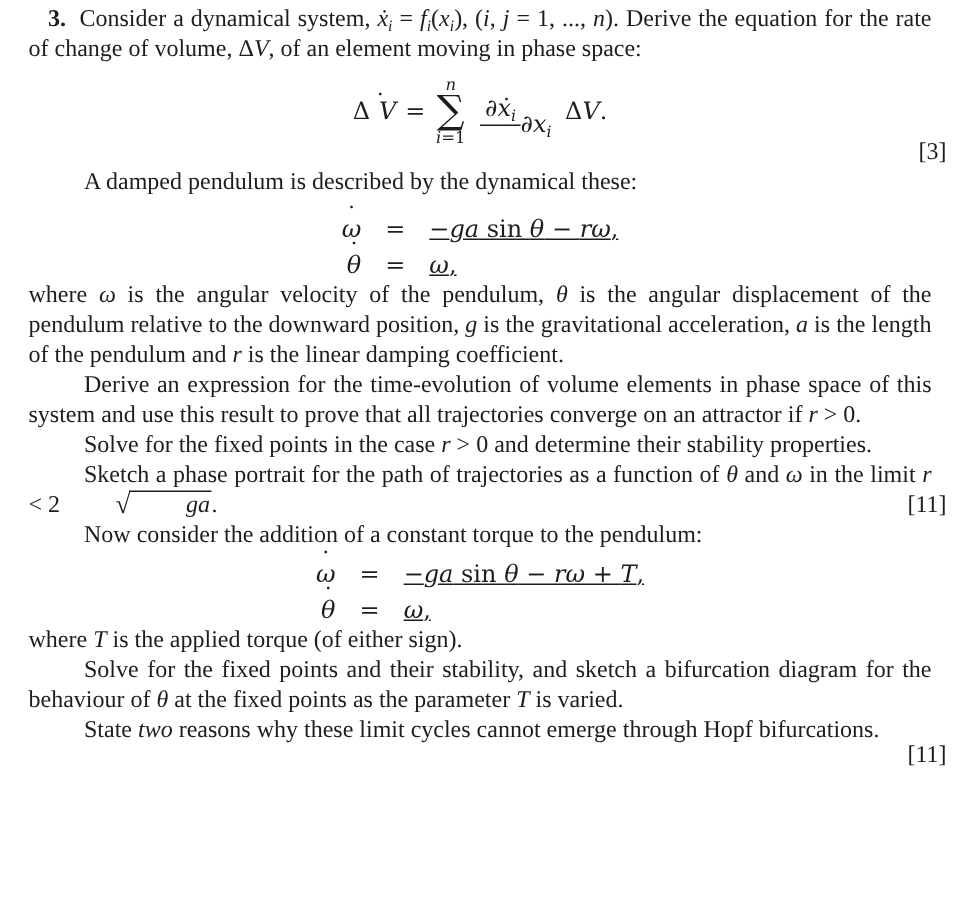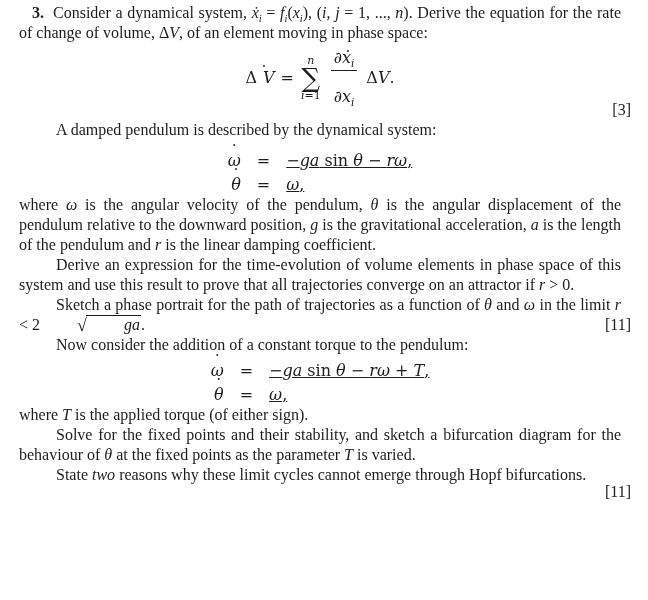--- a/index.html
+++ b/index.html
@@ -30,21 +30,21 @@
   .eq { font-family:"DejaVu Serif","Liberation Serif",serif; }
   .eq-row {
     display:flex; justify-content:center; align-items:center;
     gap:6px; margin-top:7px; line-height:1;
   }
   .mark-a-line { margin-top:-6px; }
   .mark-b-line { margin-top:-3px; }
   .sum { display:inline-flex; flex-direction:column; align-items:center; line-height:1; margin:0 1px; }
   .sum-lim { font-size:11px; line-height:1; padding:1px 0; }
   .sigma { font-size:26px; line-height:0.85; }
-  .frac { display:inline-flex; flex-direction:column; align-items:center; margin:0 3px; }
+  .frac { display:inline-flex; flex-direction:row; align-items:center; margin:0 3px; }
   .frac .num { padding:0 3px 3px; border-bottom:1px solid #1d1d1d; line-height:1.05; }
   .frac .den { padding-top:2px; line-height:1.05;margin-top:16px; }
 
   .eq-grid {
     display:grid; grid-template-columns:max-content max-content max-content;
     column-gap:16px; row-gap:3px; justify-content:center;
     line-height:21px;
   }
   .eq-grid { margin:10px 0 0 0; }
   .eq-grid.torque { margin-top:5px; }
@@ -86,35 +86,36 @@
     </span>
     <span class="frac">
       <span class="num"><i>∂ẋ</i><sub><i>i</i></sub></span>
       <span class="den"><i>∂x</i><sub><i>i</i></sub></span>
     </span>
     <span>Δ<i>V</i>.</span>
   </div>
 
   <div class="mark-line mark-a-line"><span class="mark">[3]</span></div>
 
-  <p class="para indent mt8">A damped pendulum is described by the dynamical system:</p>
+  <p class="para indent mt8">A damped pendulum is described by the dynamical these:</p>
 
   <div class="eq eq-grid">
     <span class="cl"><span class="ov"><span><i>ω</i></span><span class="ovdot">˙</span></span></span>
     <span class="cc">=</span>
     <span class="cr">−<i>ga</i> sin <i>θ</i> − <i>rω</i>,</span>
     <span class="cl"><span class="ov"><span><i>θ</i></span><span class="ovdot">˙</span></span></span>
     <span class="cc">=</span>
     <span class="cr"><i>ω</i>,</span>
   </div>
 
   <p class="para mt9">where <i>ω</i> is the angular velocity of the pendulum, <i>θ</i> is the angular displacement of the pendulum relative to the downward position, <i>g</i> is the gravitational acceleration, <i>a</i> is the length of the pendulum and <i>r</i> is the linear damping coefficient.</p>
 
   <p class="para indent">Derive an expression for the time-evolution of volume elements in phase space of this system and use this result to prove that all trajectories converge on an attractor if <i>r</i> &gt; 0.</p>
 
+  <p class="para indent">Solve for the fixed points in the case <i>r</i> &gt; 0 and determine their stability properties.</p>
 
   <p class="para indent rel"><span>Sketch a phase portrait for the path of trajectories as a function of <i>θ</i> and <i>ω</i> in the limit <i>r</i> &lt; 2</span><span class="sqrt-wrap"><span class="radical">√</span><span class="radicand"><i>ga</i></span></span><span>.</span><span class="mark mark-abs">[11]</span></p>
 
   <p class="para indent mt5">Now consider the addition of a constant torque to the pendulum:</p>
 
   <div class="eq eq-grid torque">
     <span class="cl"><span class="ov"><span><i>ω</i></span><span class="ovdot">˙</span></span></span>
     <span class="cc">=</span>
     <span class="cr">−<i>ga</i> sin <i>θ</i> − <i>rω</i> + <i>T</i>,</span>
     <span class="cl"><span class="ov"><span><i>θ</i></span><span class="ovdot">˙</span></span></span>

